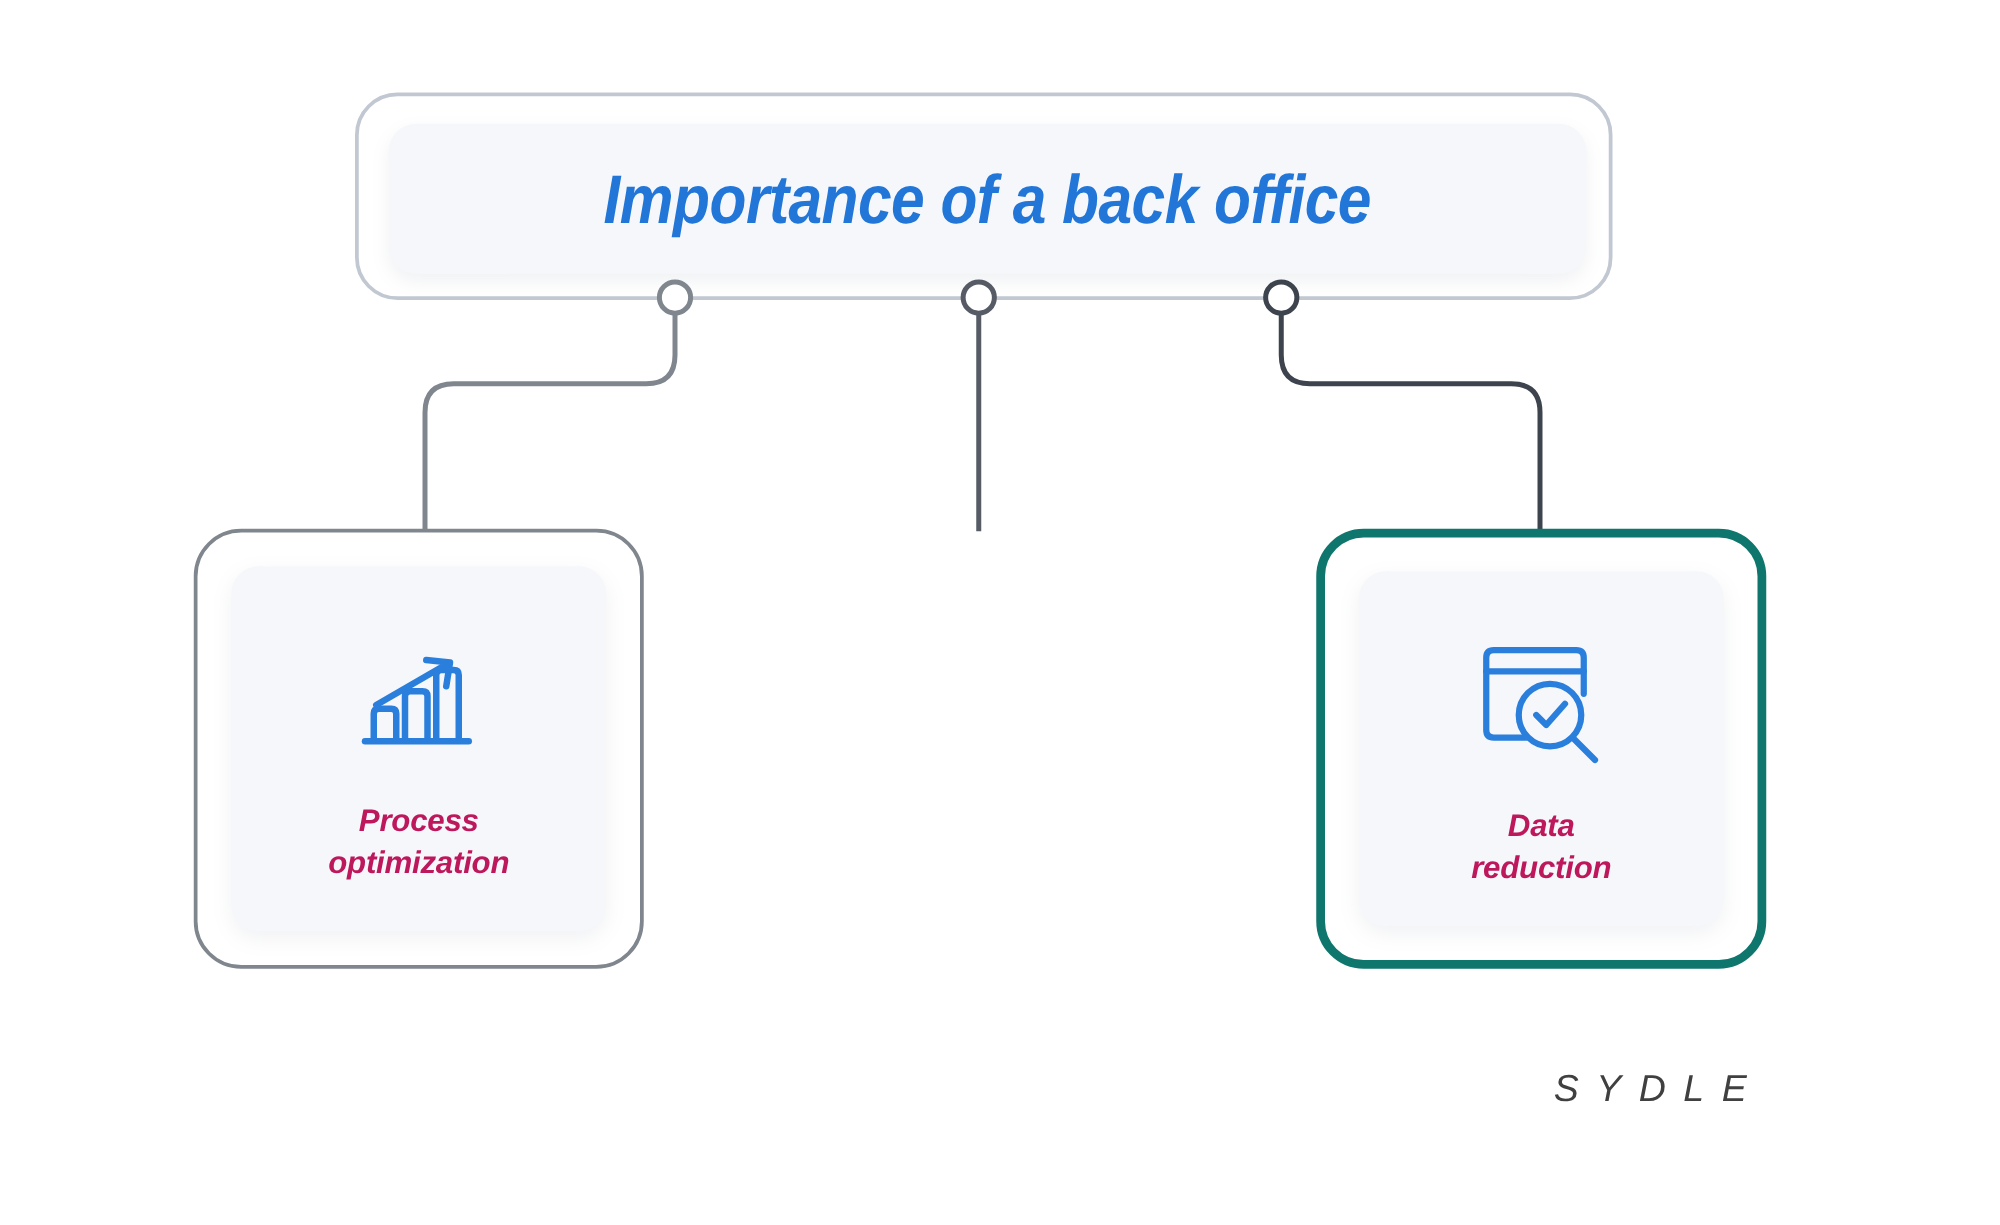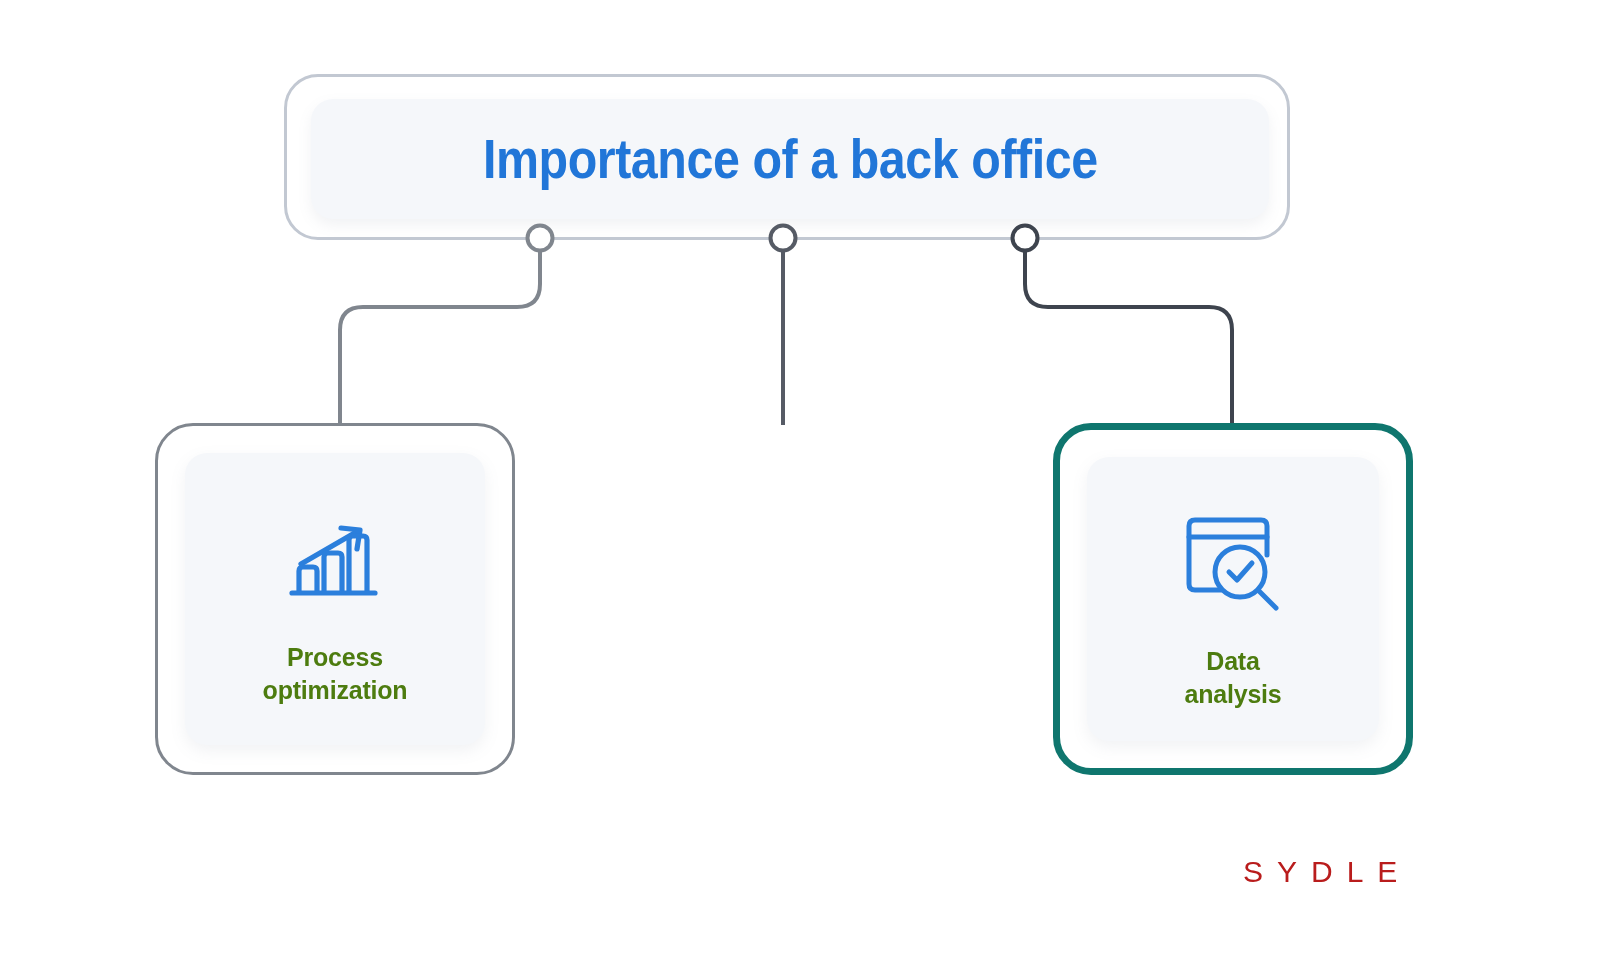--- a/index.html
+++ b/index.html
@@ -2,21 +2,21 @@
 <html><head>
 <meta charset="utf-8">
 <style>
   html,body{margin:0;padding:0;}
   body{
     width:1600px;height:980px;
     background:#ffffff;
     font-family:"Liberation Sans", sans-serif;
     overflow:hidden;
   }
-  #stage{position:relative;width:1600px;height:783px;}
+  #stage{position:relative;width:1600px;height:783px;font-style:italic;}
 
   
   .header-card{
     position:absolute;
     left:284px;top:74px;
     width:1006px;height:166px;
     border:3px solid #c2c8d2;
     border-radius:34px;
     background:#ffffff;
     box-sizing:border-box;
@@ -65,41 +65,41 @@
     justify-content:flex-start;
     box-sizing:border-box;
   }
   .icon-wrap{
     margin-top:48px;
     width:112px;height:112px;
     display:flex;align-items:center;justify-content:center;
   }
   .node-label{
     margin-top:28px;
-    color:#4d7c0f;
+    color:#be185d;
     font-size:25px;
     font-weight:700;
     line-height:1.32;
     text-align:center;
     max-width:270px;
     letter-spacing:-0.2px;
   }
 
   #node-1{left:155px;top:423px;border:3px solid #80868e;}
   #node-2{left:605px;top:423px;border:3px solid #565b65;}
   #node-3{left:1053px;top:423px;border:7px solid #0f766e;}
 
   
   .logo{
     position:absolute;
     left:1243px;top:855px;
     font-size:30px;
     font-weight:400;
     letter-spacing:14px;
-    color:#b91c1c;
+    color:#404040;
     font-family:"Liberation Sans", sans-serif;
     white-space:nowrap;
   }
 </style>
 </head>
 <body>
 
 <div id="stage">
 
   <div class="header-card">
@@ -163,20 +163,20 @@
             <circle cx="63" cy="67" r="25"></circle>
 
             <path d="M81 85 L99 103"></path>
 
             <path d="M52 67 L60 75 L75 58"></path>
           </g>
         </svg>
       </div>
       <div class="node-label">
         <span>Data</span><br>
-        <span>analysis</span>
+        <span>reduction</span>
       </div>
     </div>
   </div>
 
   <div class="logo">SYDLE</div>
 
 </div>
 
 </body></html>

